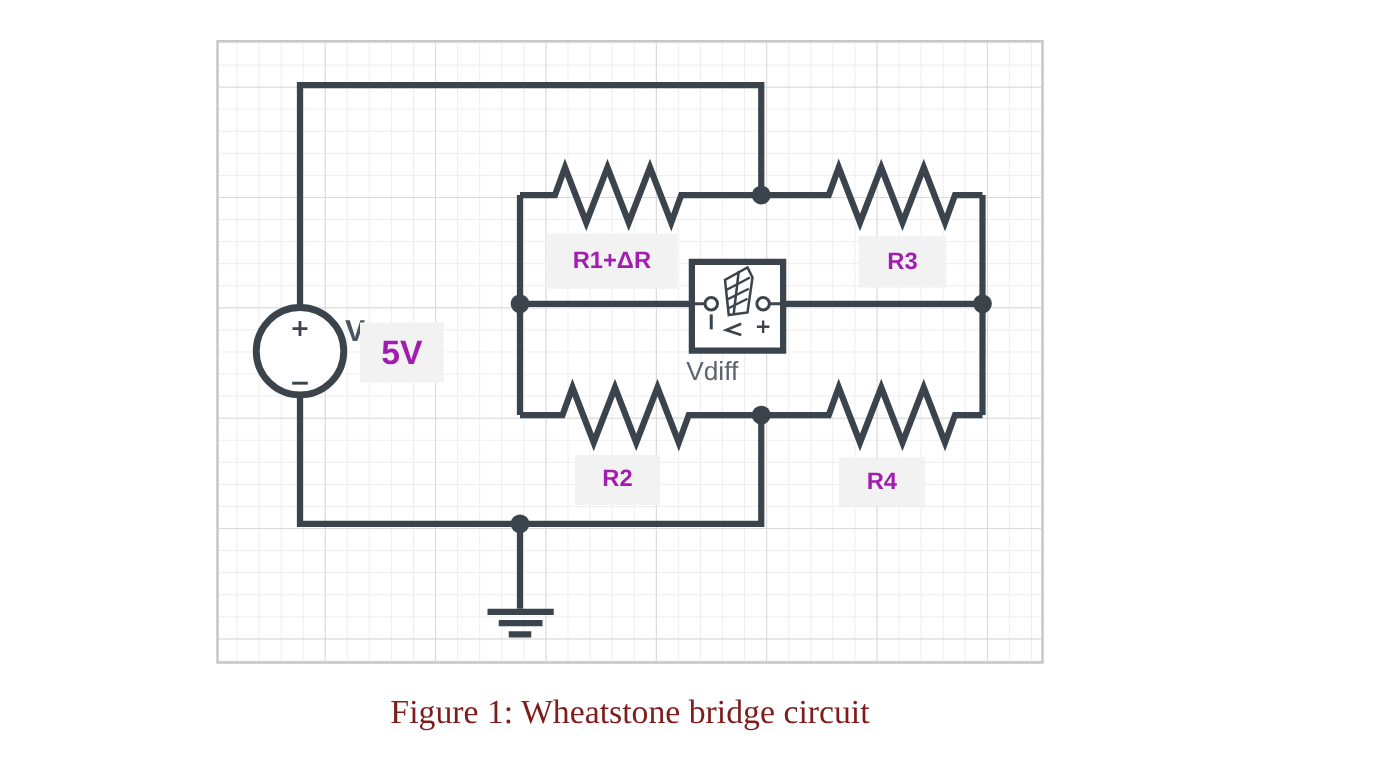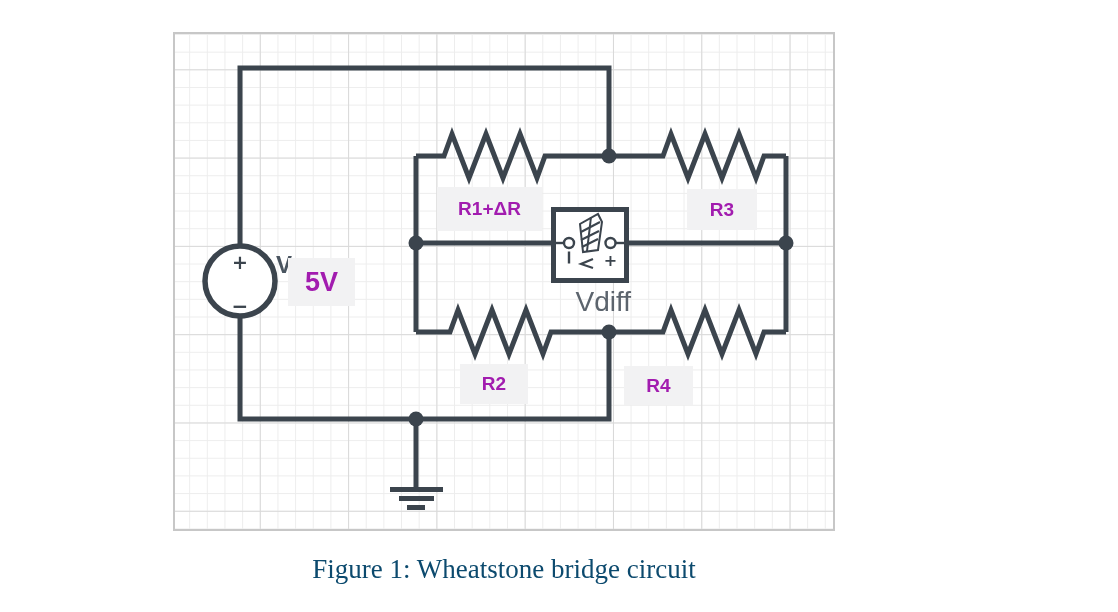--- a/index.html
+++ b/index.html
@@ -21,30 +21,30 @@
   }
   svg.circuit{position:absolute;left:0;top:0;z-index:1;}
   .lbl{
     position:absolute;z-index:2;display:flex;align-items:center;justify-content:center;
     background:#f2f2f3;color:#a21caf;font-weight:bold;font-size:19px;
     font-family:"Liberation Sans",sans-serif;
   }
   .lbl-r1{left:437px;top:187px;width:105px;height:44px;}
   .lbl-r3{left:687px;top:189px;width:70px;height:41px;}
   .lbl-r2{left:460px;top:364px;width:68px;height:40px;}
-  .lbl-r4{left:624px;top:366px;width:69px;height:39px;}
+  .lbl-r4{left:671px;top:366px;width:69px;height:39px;}
   .lbl-5v{left:288px;top:258px;width:67px;height:48px;font-size:27px;}
   .lbl-vdiff{
     position:absolute;z-index:2;left:549px;top:286px;width:82px;height:26px;
-    color:#5c646d;font-size:28px;text-align:right;background:transparent;
+    color:#5c646d;font-size:21px;text-align:left;background:transparent;
     font-family:"Liberation Sans",sans-serif;
   }
   .caption{
     position:absolute;left:173px;top:554px;width:662px;text-align:center;
-    font-family:"Liberation Serif",serif;font-size:27px;color:#0c4a6e;z-index:2;
+    font-family:"Liberation Serif",serif;font-size:27px;color:#7f1d1d;z-index:2;
   }
 </style>
 </head>
 <body>
 
 <div class="canvas"></div>
 
 <svg class="circuit" width="1118" height="612" viewBox="0 0 1118 612">
   <g stroke="#3b444d" fill="none" stroke-width="5" stroke-linejoin="miter" stroke-miterlimit="8">
 

